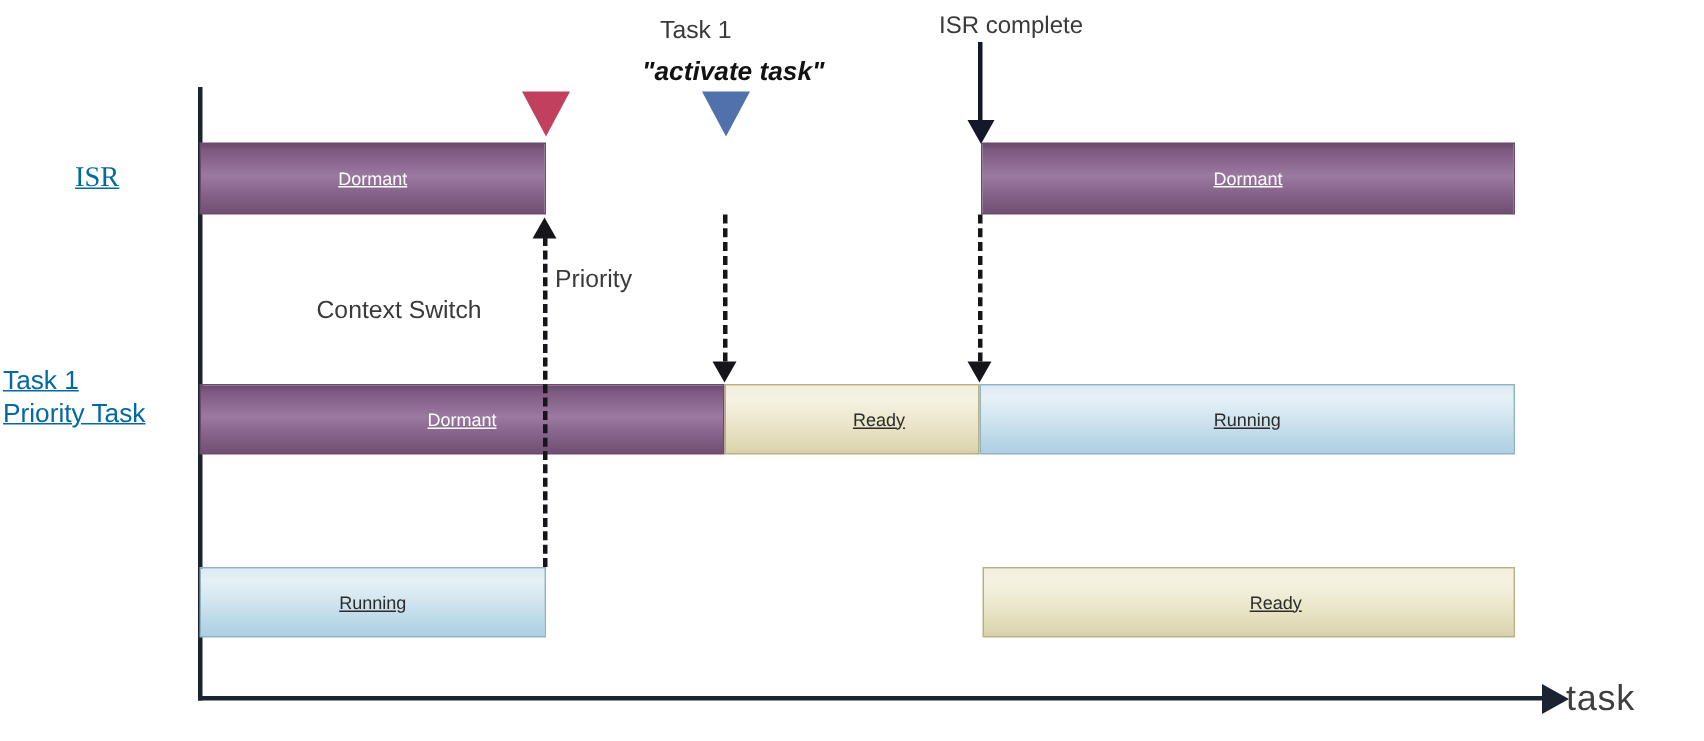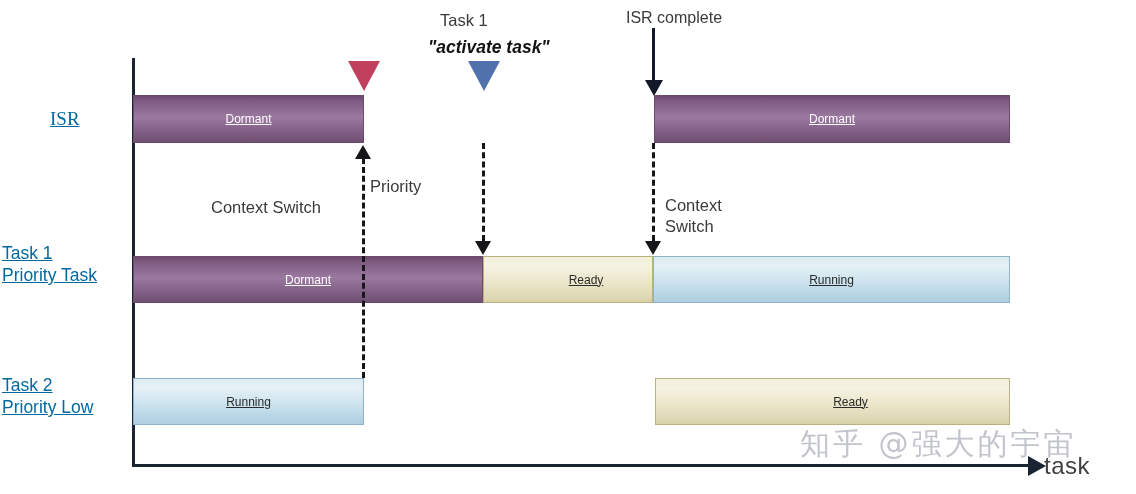--- a/index.html
+++ b/index.html
@@ -89,24 +89,20 @@
   <div class="h-axis-head"></div>
   <div class="time-label">task</div>
 
   <div class="row-label" id="lbl-isr">ISR</div>
 
   <div class="row-label" id="lbl-t1">
     <div>Task 1</div>
     <div>Priority Task</div>
   </div>
 
-  <div class="row-label" id="lbl-t2">
-    <div>Task 2</div>
-    <div>Priority Low</div>
-  </div>
 
   <div class="bar purple" style="left:133px;top:95px;width:231px;height:48px;">Dormant</div>
   <div class="bar purple" style="left:654px;top:95px;width:356px;height:48px;">Dormant</div>
 
   <div class="bar purple" style="left:133px;top:256px;width:350px;height:47px;">Dormant</div>
   <div class="bar khaki" style="left:483px;top:256px;width:170px;height:47px;">Ready</div>
   <div class="bar blue" style="left:653px;top:256px;width:357px;height:47px;">Running</div>
 
   <div class="bar blue" style="left:133px;top:378px;width:231px;height:47px;">Running</div>
   <div class="bar khaki" style="left:655px;top:378px;width:355px;height:47px;">Ready</div>
@@ -117,18 +113,15 @@
   <div class="dash-v" style="left:482px;top:143px;height:98px;"></div>
   <div class="dash-head-down" style="left:475px;top:241px;"></div>
 
   <div class="dash-v" style="left:652px;top:143px;height:98px;"></div>
   <div class="dash-head-down" style="left:645px;top:241px;"></div>
 
   <div class="note" style="left:211px;top:197px;">Context Switch</div>
 
   <div class="note" style="left:370px;top:176px;">Priority</div>
 
-  <div class="note" style="left:665px;top:195px;">Context
-Switch</div>
 
-  <div class="watermark">知乎 @强大的宇宙</div>
 
 </div>
 
 </body></html>

